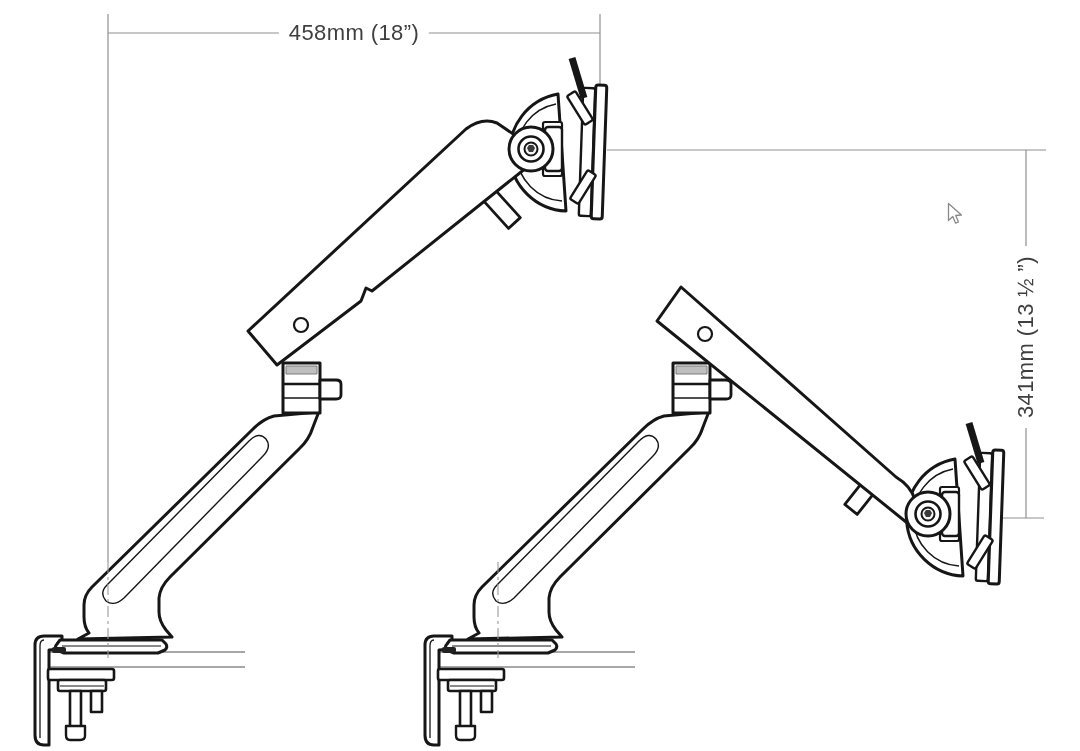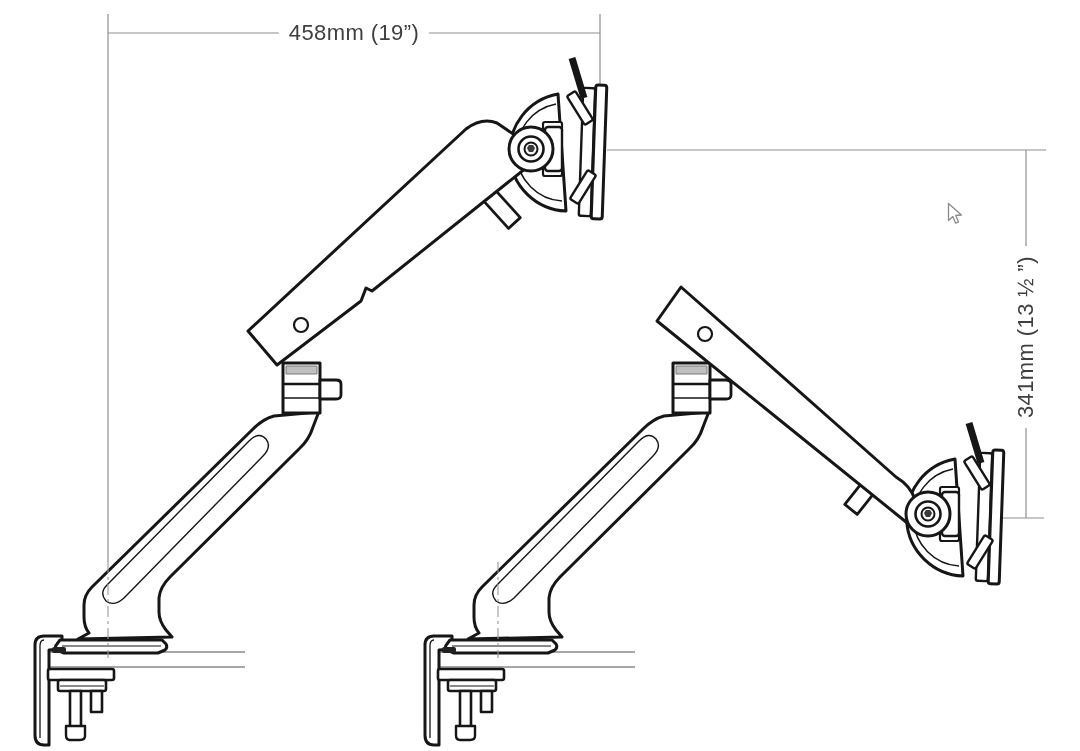--- a/index.html
+++ b/index.html
@@ -109,16 +109,16 @@
     <use href="#head-back" xlink:href="#head-back" transform="translate(928,514)"></use>
     <path d="M870.8,471.6 L883.2,481.6 L857.2,514.4 L844.8,504.4 Z" fill="#fff" stroke="#161616" stroke-width="2.8"></path>
     <path d="M681,287 L896,477 Q911,486 915,500 L913,519 L911,526 L657,321 Z" fill="#fff" stroke="#161616" stroke-width="3"></path>
     <circle cx="705" cy="334" r="7" fill="#fff" stroke="#161616" stroke-width="2.2"></circle>
     <use href="#head-front" xlink:href="#head-front" transform="translate(928,514)"></use>
   </g>
 
   <path d="M948.5,203.5 L948.5,220.5 L952.8,216.6 L955.6,223.2 L958.5,222 L955.7,215.5 L961.4,215 Z" fill="#ffffff" stroke="#8a8a8a" stroke-width="1.3" stroke-linejoin="round"></path>
 </svg>
 
-<div id="dim-w" class="dim-label">458mm (19”)</div>
+<div id="dim-w" class="dim-label">458mm (18”)</div>
 <div id="dim-h" class="dim-label">341mm (13 ½ ”)</div>
 
 </div>
 
 </body></html>

